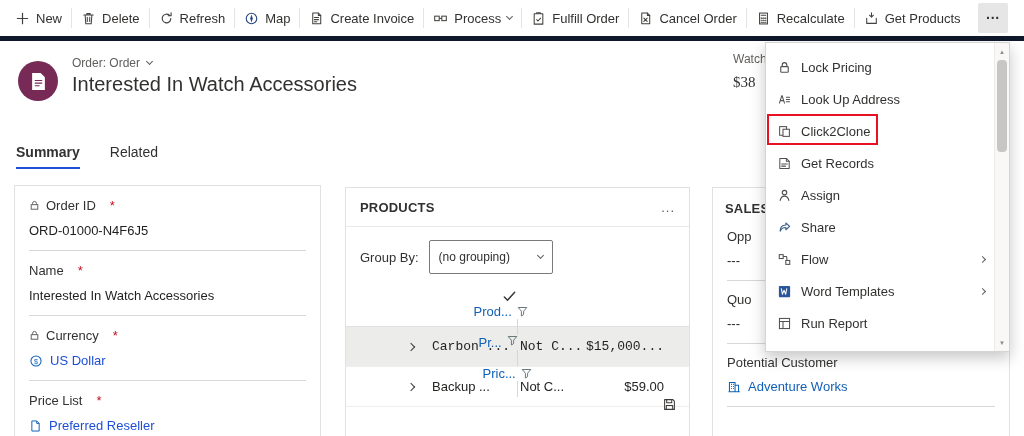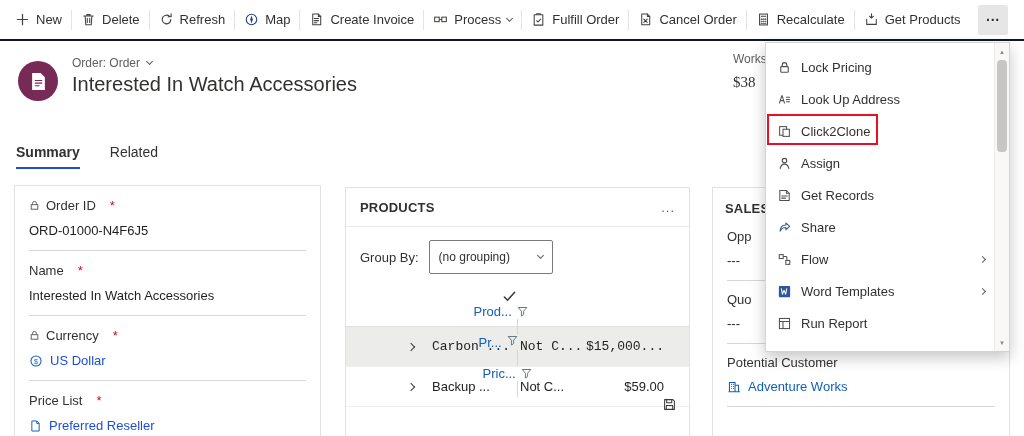--- a/index.html
+++ b/index.html
@@ -2,21 +2,21 @@
 <html><head>
 <meta charset="utf-8">
 <style>
   * { margin:0; padding:0; box-sizing:border-box; }
   html,body { width:1024px; height:436px; }
   body { font-family:"Liberation Sans", sans-serif; background:#fff; }
   .screen { position:relative; width:1024px; height:436px; background:#fff; overflow:hidden; }
 
   
   .cmdbar { position:absolute; top:0; left:0; width:1024px; height:41px;
-            border-bottom:2px solid #0f172a; display:flex; align-items:center; padding:0 6px; }
+            border-bottom:5px solid #0f172a; display:flex; align-items:center; padding:0 6px; }
   .cmd { display:flex; align-items:center; gap:6px; padding:0 9px; height:41px;
          font-size:13px; color:#323130; white-space:nowrap; cursor:pointer; flex-shrink:0; }
   .vsep { width:1px; height:20px; background:#e6e4e2; flex-shrink:0; }
   .cmd-more { margin-left:auto; margin-right:10px; width:30px; height:30px; border-radius:2px;
               display:flex; align-items:center; justify-content:center; font-size:14px;
               font-weight:bold; color:#323130; background:#e6e6e6; cursor:pointer; flex-shrink:0; }
 
   
   .chv { display:inline-block; width:6px; height:6px;
          border-right:1.4px solid #605e5c; border-bottom:1.4px solid #605e5c; }
@@ -221,21 +221,21 @@
             <path d="M3.5 7h7M3.5 9.5h7M3.5 12h4.5" stroke="#772a56" stroke-width="1" fill="none"></path>
           </svg>
         </span>
     </div>
     <div class="rec-type">
       <span>Order: Order</span>
       <span class="chv down small"></span>
     </div>
     <div class="title">Interested In Watch Accessories</div>
     <div class="total-wrap">
-      <div class="total-label">Works</div>
+      <div class="total-label">Watch</div>
       <div class="total-value">$38</div>
     </div>
   </div>
 
   <div class="tabs">
     <div class="tab active">Summary</div>
     <div class="tab">Related</div>
   </div>
 
   <div class="panel panel-left">
@@ -419,35 +419,35 @@
         <span class="mi">
             <svg width="15" height="15" viewBox="0 0 16 16">
               <rect x="2.8" y="2.8" width="7.4" height="9.2" fill="none" stroke="#52504e" stroke-width="1.1"></rect>
               <rect x="6.4" y="5.6" width="6.8" height="7.6" fill="#ffffff" stroke="#52504e" stroke-width="1.1"></rect>
             </svg>
           </span>
         <span>Click2Clone</span>
       </div>
       <div class="ctx-item">
         <span class="mi">
+            <svg width="15" height="15" viewBox="0 0 16 16" fill="none" stroke="#52504e" stroke-width="1.1" stroke-linecap="round" stroke-linejoin="round">
+              <path d="M3 2.6h7l3 3v7.8H3z"></path>
+              <path d="M10 2.6v3h3M5 8.6h6M5 10.8h4"></path>
+            </svg>
+          </span>
+        <span>Get Records</span>
+      </div>
+      <div class="ctx-item">
+        <span class="mi">
             <svg width="15" height="15" viewBox="0 0 16 16" fill="none" stroke="#52504e" stroke-width="1.2" stroke-linecap="round">
               <circle cx="8" cy="4.9" r="2.4"></circle>
               <path d="M3.4 13.2c.6-3.2 2.6-4.6 4.6-4.6s4 1.4 4.6 4.6"></path>
             </svg>
           </span>
         <span>Assign</span>
-      </div>
-      <div class="ctx-item">
-        <span class="mi">
-            <svg width="15" height="15" viewBox="0 0 16 16" fill="none" stroke="#52504e" stroke-width="1.1" stroke-linecap="round" stroke-linejoin="round">
-              <path d="M3 2.6h7l3 3v7.8H3z"></path>
-              <path d="M10 2.6v3h3M5 8.6h6M5 10.8h4"></path>
-            </svg>
-          </span>
-        <span>Get Records</span>
       </div>
       <div class="ctx-item">
         <span class="mi">
             <svg width="15" height="15" viewBox="0 0 16 16" fill="none" stroke="#3f618c" stroke-width="1.2" stroke-linejoin="round">
               <path d="M9.5 3.2l4 3.6-4 3.6V8C6.1 8 4.2 9.6 3.3 12c0-4 2.3-6.4 6.2-6.6z"></path>
             </svg>
           </span>
         <span>Share</span>
       </div>
       <div class="ctx-item">

